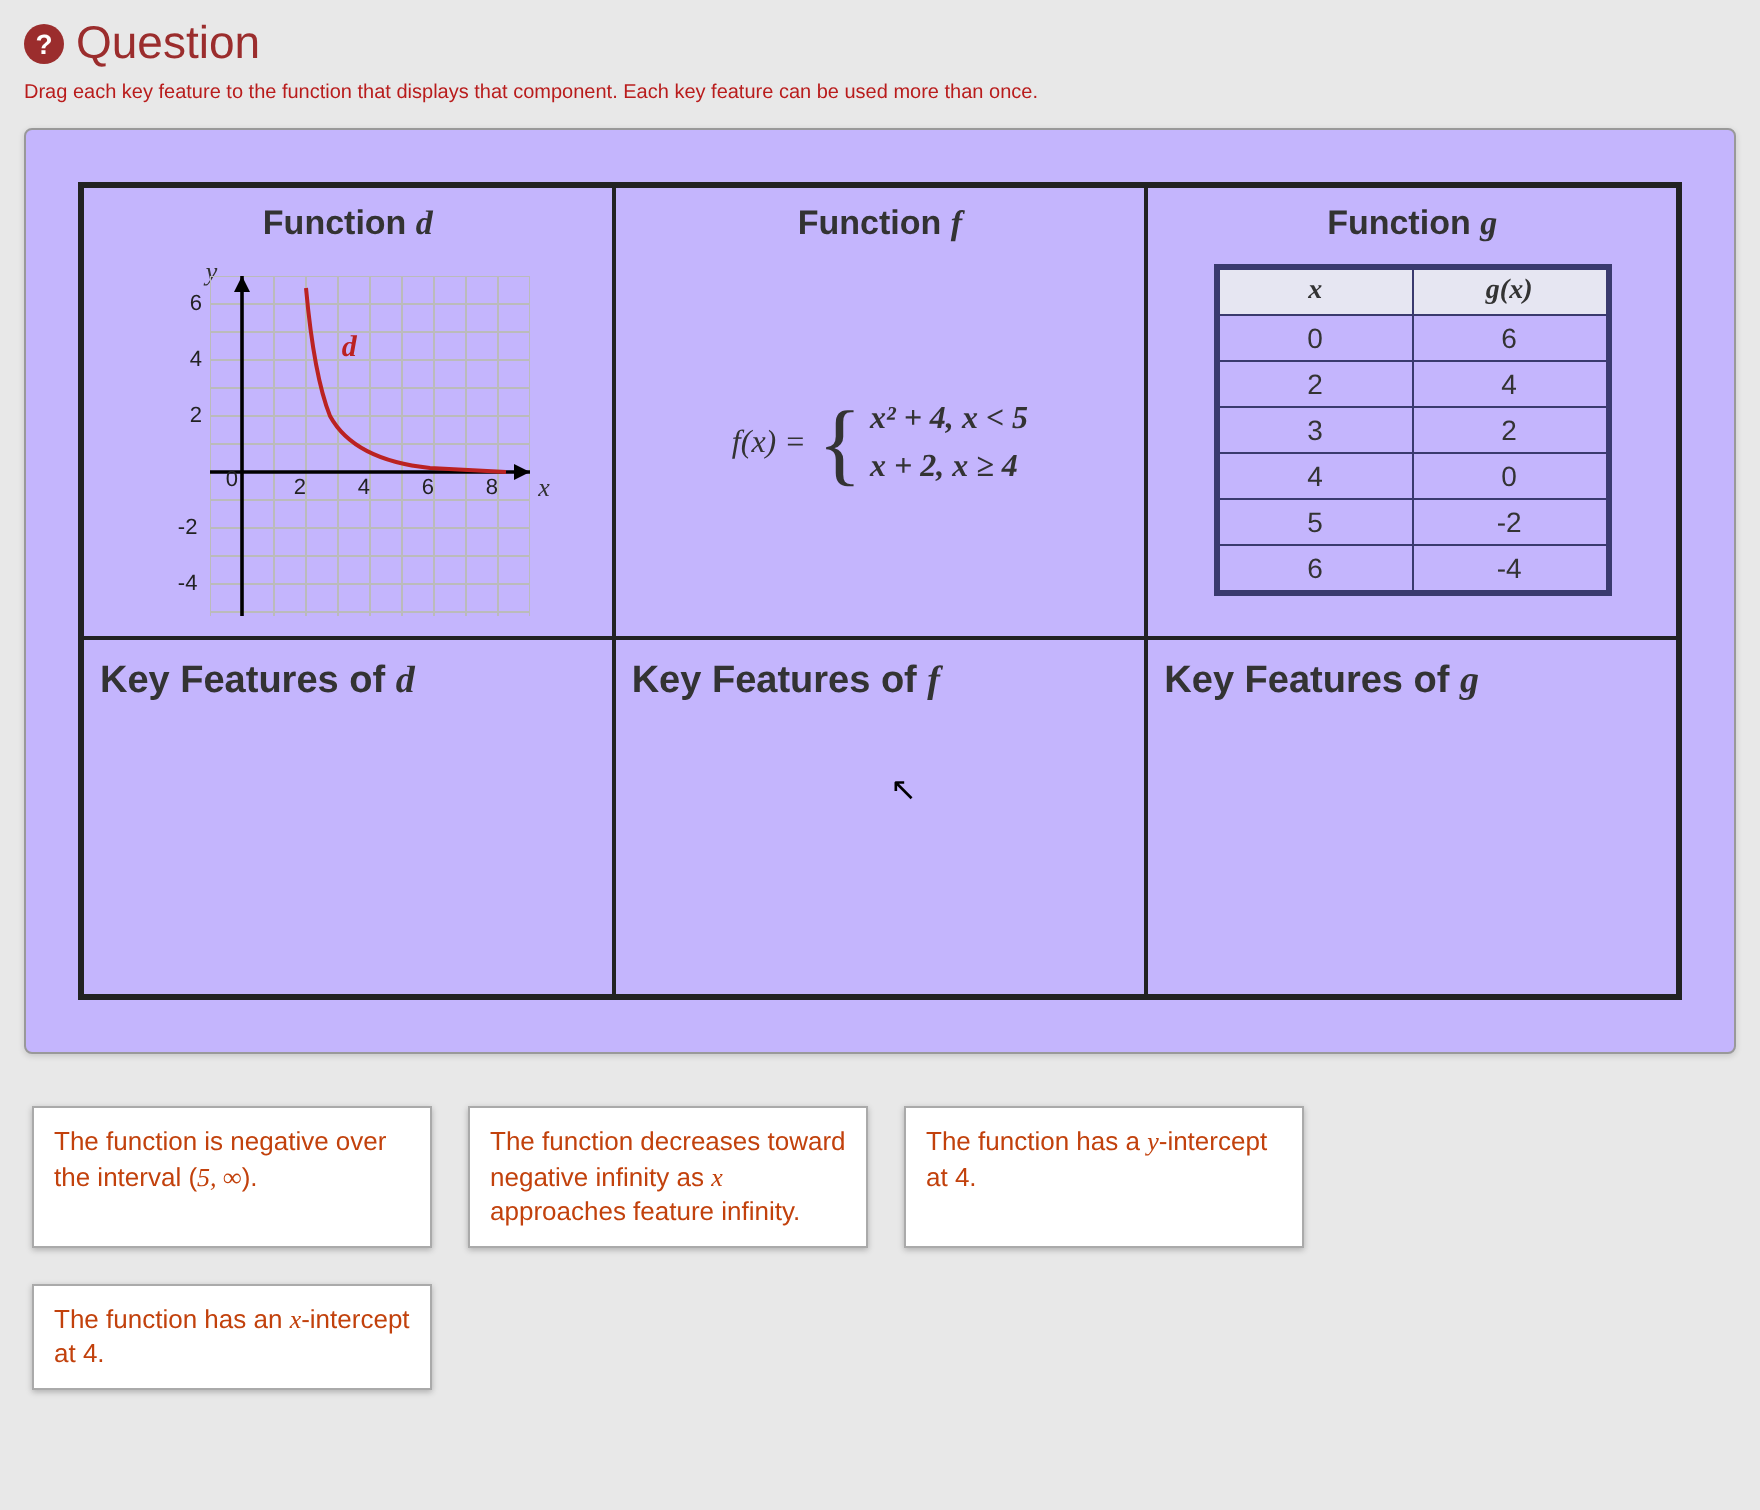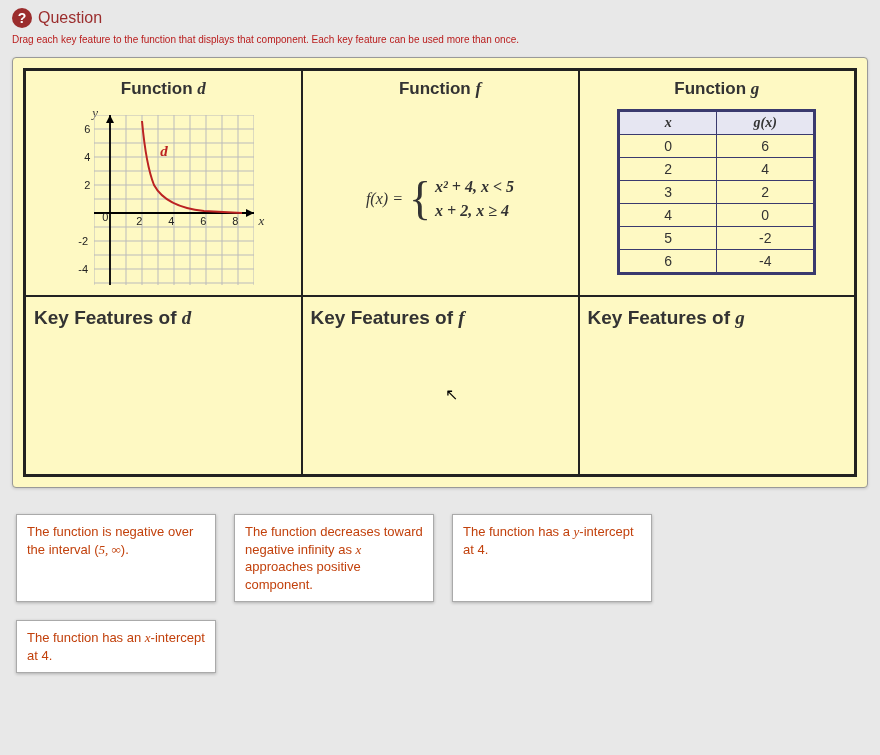--- a/index.html
+++ b/index.html
@@ -22,27 +22,27 @@
     width: 20px; height: 20px;
     background: #9b2d2d;
     border-radius: 50%;
     color: #fff;
     font-weight: bold;
     font-size: 14px;
     display: flex;
     align-items: center;
     justify-content: center;
   }
-  .q-title { color: #9b2d2d; font-size: 16px; font-weight: 500; }
+  .q-title { color: #9b2d2d; font-size: 23px; font-weight: 500; }
   .instructions { font-size: 10px; color: #b91c1c; margin-bottom: 12px; }
   .board {
-    background: #fef9c3;
+    background: #c4b5fd;
     border: 1px solid #999;
     border-radius: 4px;
-    padding: 10px;
+    padding: 26px;
     margin-bottom: 26px;
     box-shadow: 0 1px 3px rgba(0,0,0,.15);
   }
   table.grid { width: 100%; border-collapse: collapse; border: 3px solid #222; }
   table.grid td {
     border: 2px solid #222;
     vertical-align: top;
     padding: 0;
     width: 33.33%;
   }
@@ -269,21 +269,21 @@
     </tr>
   </tbody>
     </table>
 </div>
 
 <div class="tiles">
   <div class="tile">
     <span>The function is negative over the interval (</span><i>5, ∞</i><span>).</span>
   </div>
   <div class="tile">
-    <span>The function decreases toward negative infinity as </span><i>x</i><span> approaches positive component.</span>
+    <span>The function decreases toward negative infinity as </span><i>x</i><span> approaches feature infinity.</span>
   </div>
   <div class="tile">
     <span>The function has a </span><i>y</i><span>-intercept at 4.</span>
   </div>
   <div class="tile">
     <span>The function has an </span><i>x</i><span>-intercept at 4.</span>
   </div>
 </div>
 
 <div class="cursor">↖</div>

